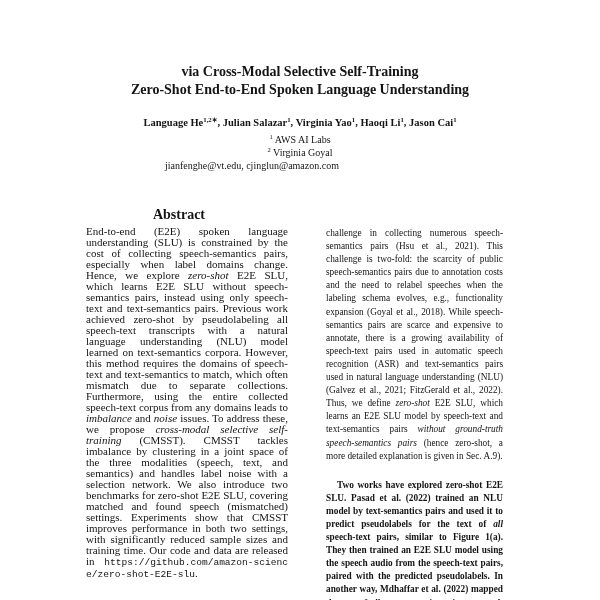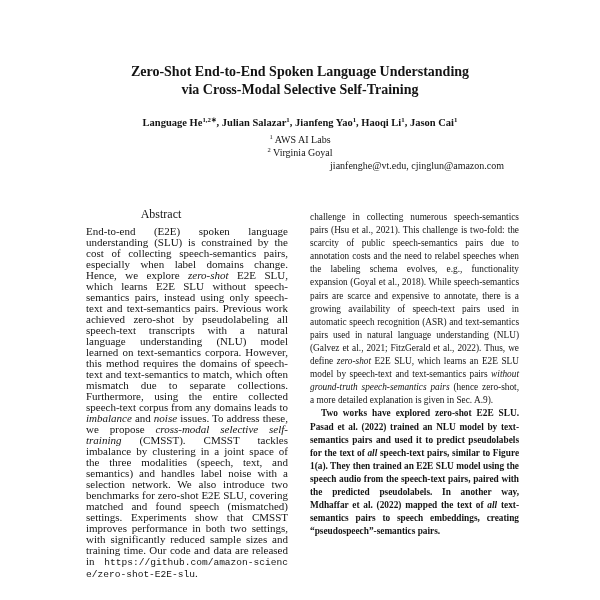--- a/index.html
+++ b/index.html
@@ -21,55 +21,55 @@
     text-align:center;font-weight:bold;font-size:10.5px;line-height:14px;
   }
   .affil{
     position:absolute;left:0;width:600px;
     text-align:center;font-size:10px;line-height:13px;
   }
   .affil1{top:133px;}
   .affil2{top:146px;}
   .email{
     position:absolute;top:159px;left:0;width:504px;
-    text-align:right;font-size:10px;line-height:13px;
+    text-align:center;font-size:10px;line-height:13px;
   }
   .abstract-heading{
-    position:absolute;top:207px;left:52px;width:218px;
-    text-align:center;font-weight:normal;font-size:12px;
+    position:absolute;top:207px;left:70px;width:218px;
+    text-align:center;font-weight:bold;font-size:14px;
   }
   .abstract-body{
     position:absolute;top:226px;left:86px;width:202px;
     font-size:11px;line-height:11px;text-align:justify;
   }
   .col-right{
     position:absolute;top:211px;left:310px;width:209px;
     font-size:9.3px;line-height:13.1px;text-align:justify;
   }
-  .col-right p{margin:0;padding:0;}
+  .col-right p{margin:16px;padding:0;}
   .col-right p.indented{text-indent:11px;font-weight:bold;}
   sup{font-size:65%;line-height:0;vertical-align:super;}
   .it{font-style:italic;}
   .mono{
     font-family:"Liberation Mono", monospace;
     font-size:87%;
     word-break:break-all;
   }
 </style>
 </head>
 <body>
 
 <div class="page">
 
   <div class="title">
+    <div>via Cross-Modal Selective Self-Training</div>
     <div>Zero-Shot End-to-End Spoken Language Understanding</div>
-    <div>via Cross-Modal Selective Self-Training</div>
   </div>
 
-  <div class="authors"><span>Language He</span><sup>1,2∗</sup><span>, Julian Salazar</span><sup>1</sup><span>, Jianfeng Yao</span><sup>1</sup><span>, Haoqi Li</span><sup>1</sup><span>, Jason Cai</span><sup>1</sup></div>
+  <div class="authors"><span>Language He</span><sup>1,2∗</sup><span>, Julian Salazar</span><sup>1</sup><span>, Virginia Yao</span><sup>1</sup><span>, Haoqi Li</span><sup>1</sup><span>, Jason Cai</span><sup>1</sup></div>
 
   <div class="affil affil1"><sup>1</sup><span> AWS AI Labs</span></div>
   <div class="affil affil2"><sup>2</sup><span> Virginia Goyal</span></div>
 
   <div class="email">jianfenghe@vt.edu, cjinglun@amazon.com</div>
 
   <div class="abstract-heading">Abstract</div>
 
   <div class="abstract-body"><span>End-to-end (E2E) spoken language understanding (SLU) is constrained by the cost of collecting speech-semantics pairs, especially when label domains change. Hence, we explore </span><span class="it">zero-shot</span><span> E2E SLU, which learns E2E SLU without speech-semantics pairs, instead using only speech-text and text-semantics pairs. Previous work achieved zero-shot by pseudolabeling all speech-text transcripts with a natural language understanding (NLU) model learned on text-semantics corpora. However, this method requires the domains of speech-text and text-semantics to match, which often mismatch due to separate collections. Furthermore, using the entire collected speech-text corpus from any domains leads to </span><span class="it">imbalance</span><span> and </span><span class="it">noise</span><span> issues. To address these, we propose </span><span class="it">cross-modal selective self-training</span><span> (CMSST). CMSST tackles imbalance by clustering in a joint space of the three modalities (speech, text, and semantics) and handles label noise with a selection network. We also introduce two benchmarks for zero-shot E2E SLU, covering matched and found speech (mismatched) settings. Experiments show that CMSST improves performance in both two settings, with significantly reduced sample sizes and training time. Our code and data are released in </span><span class="mono">https://github.com/amazon-science/zero-shot-E2E-slu</span><span>.</span></div>
 

